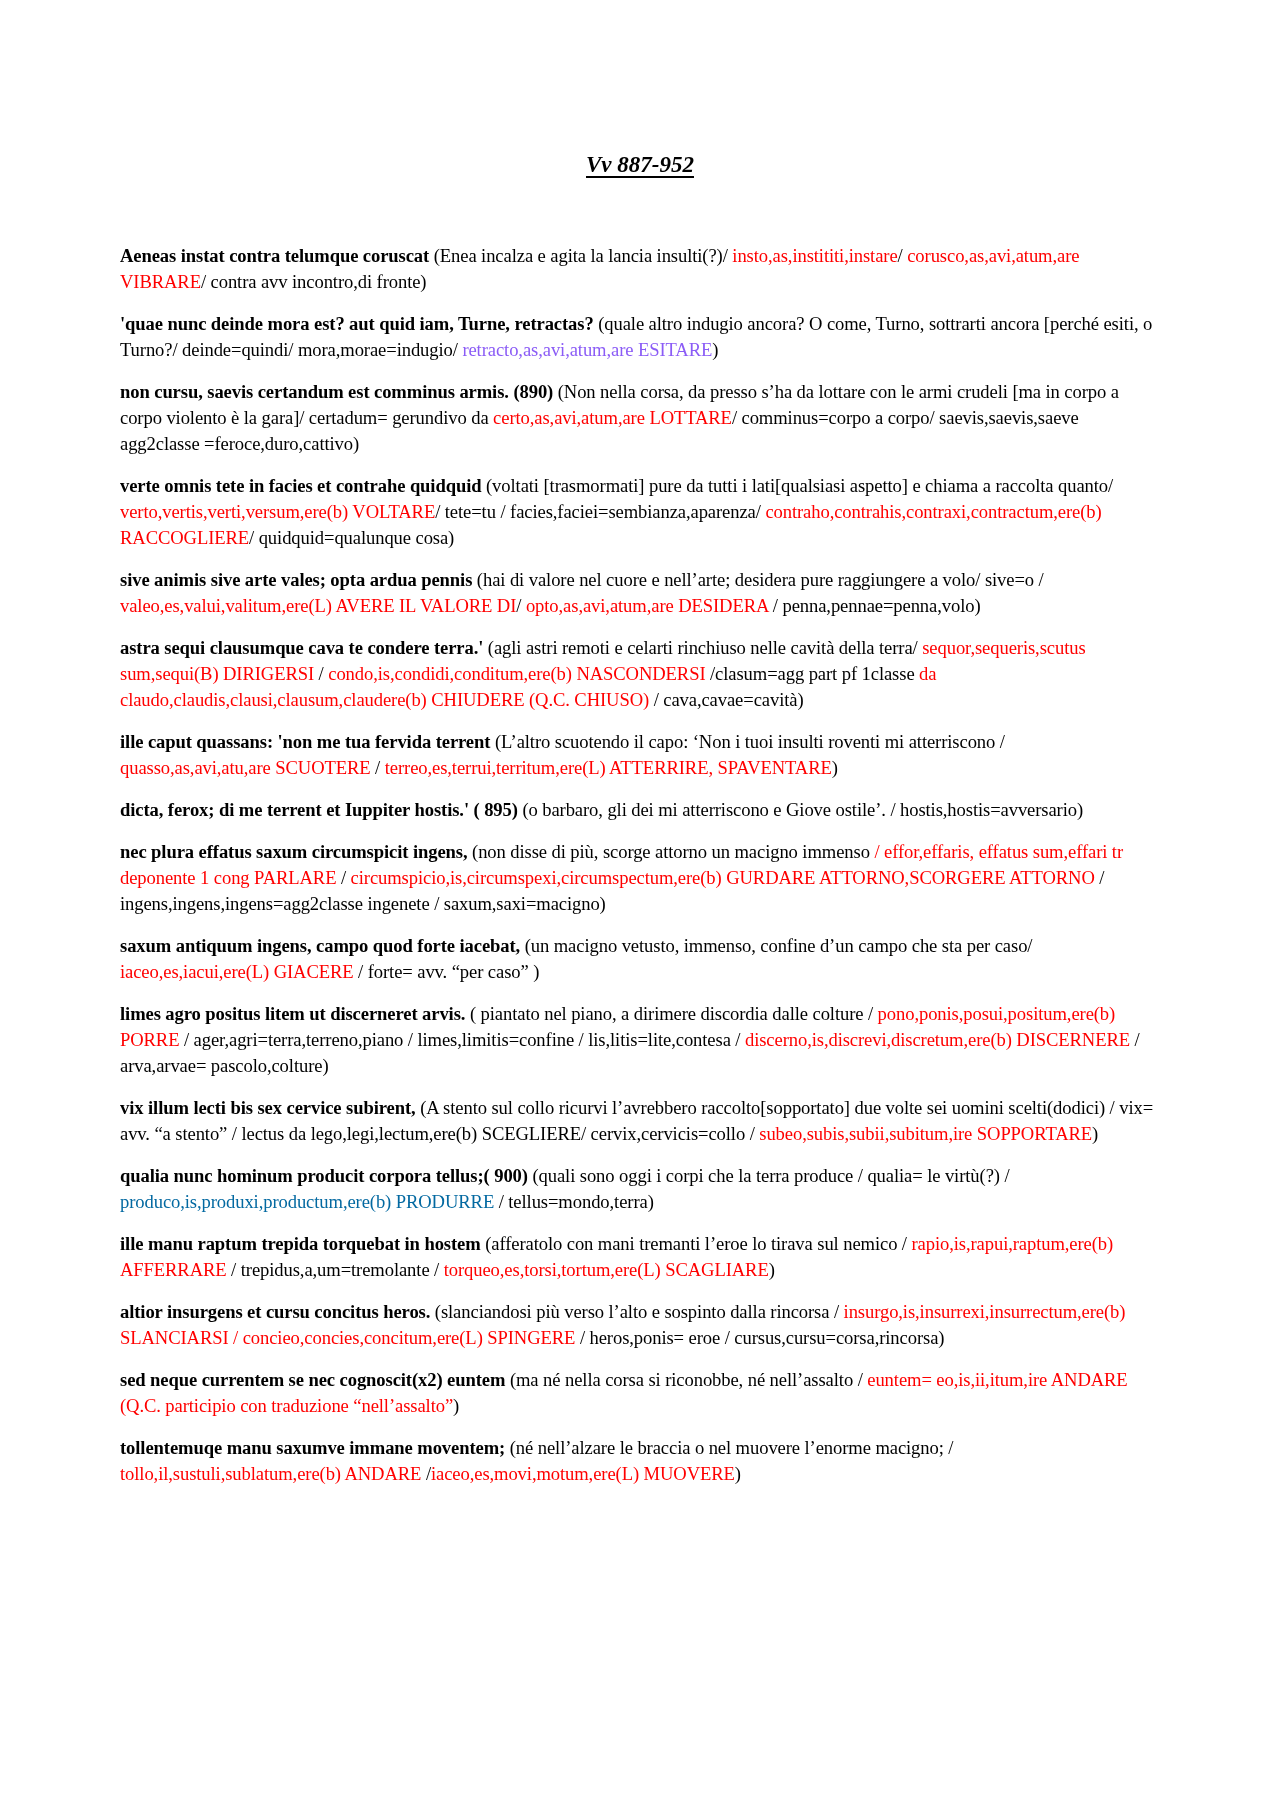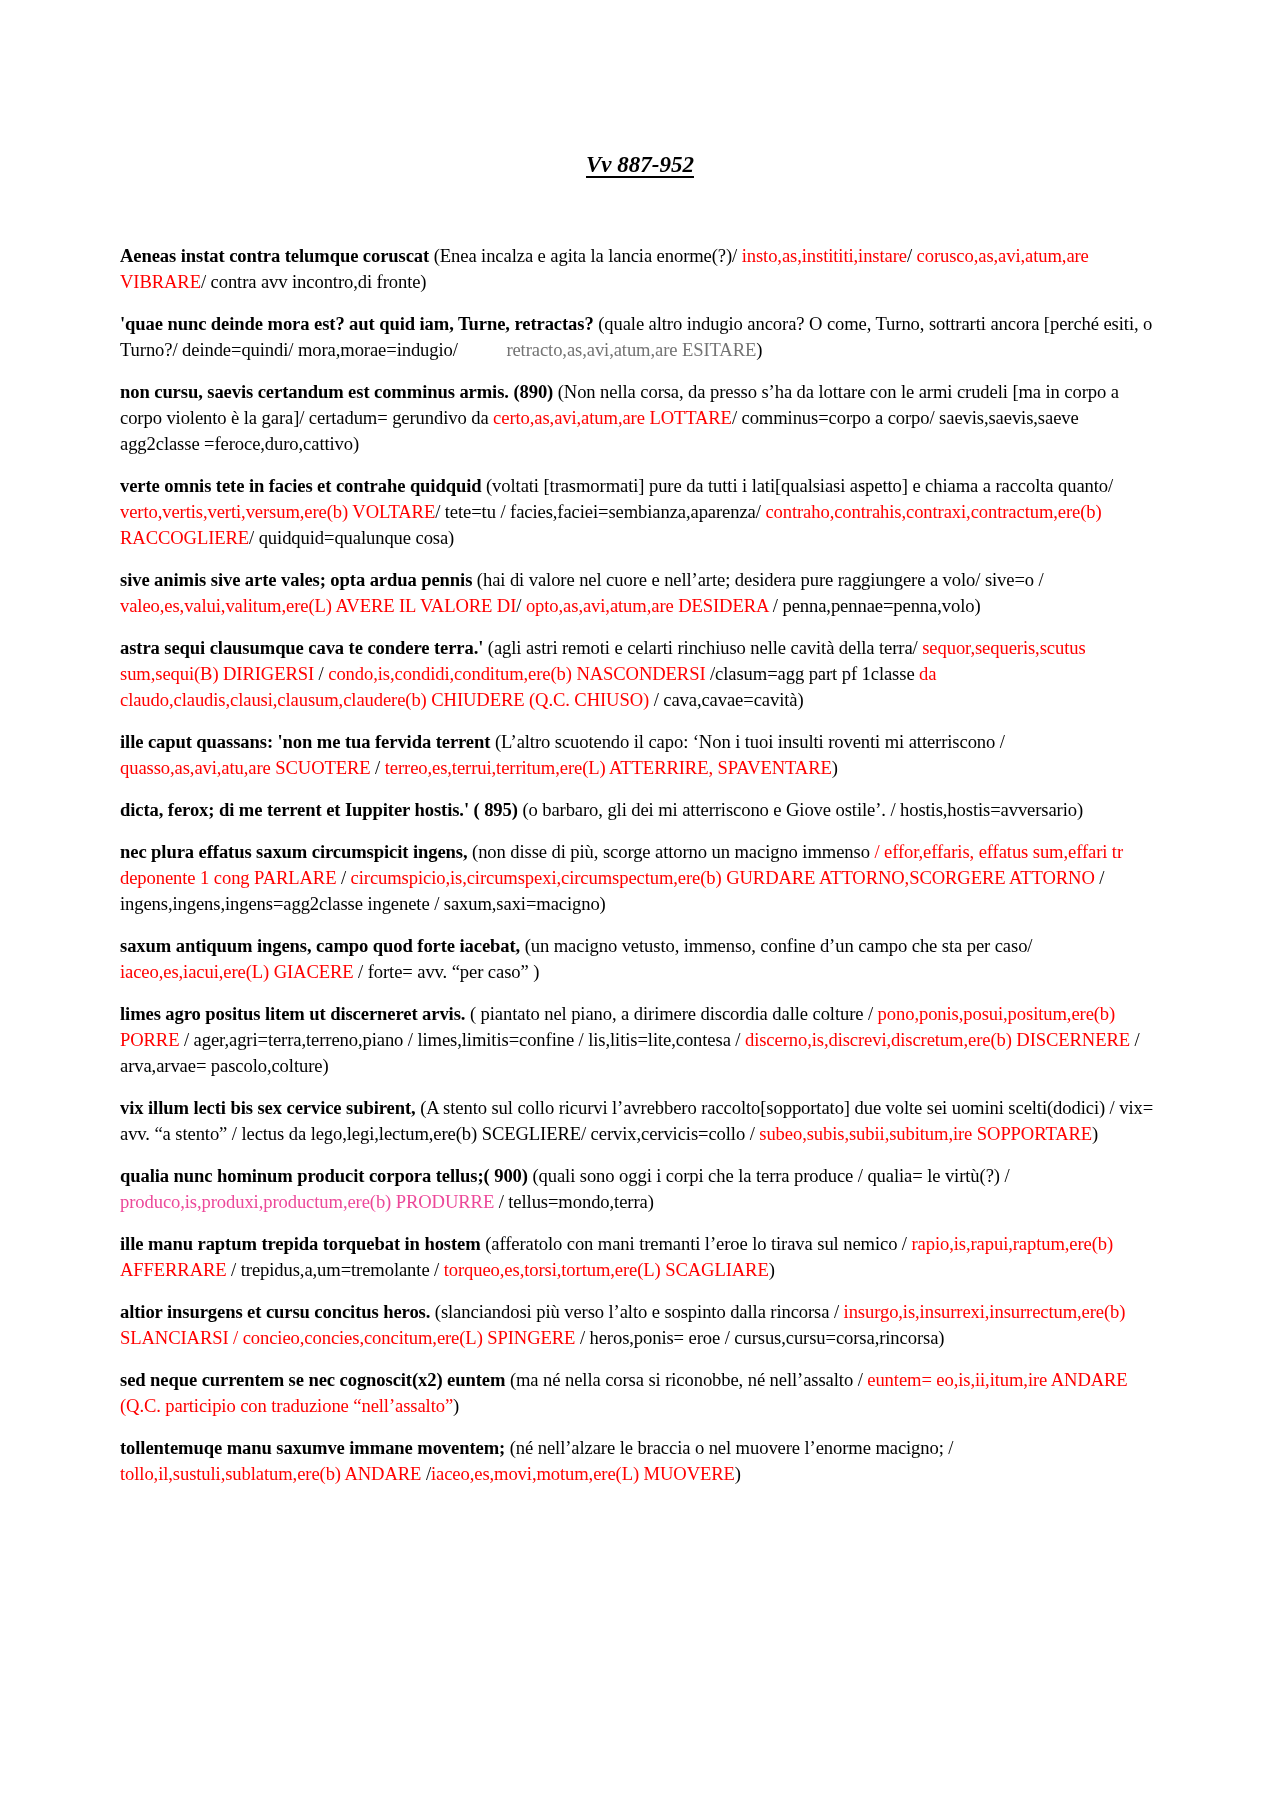--- a/index.html
+++ b/index.html
@@ -59,24 +59,24 @@
   </style>
 </head>
 <body>
 
 <div class="page">
   <div class="title">
     <span>Vv 887-952</span>
   </div>
   <div class="entries" id="entries">
       <p class="entry">
-    <span class="latin">Aeneas instat contra telumque coruscat</span><span class="gloss"><span> (Enea incalza e agita la lancia enorme(?)/ </span><span class="red" style="color: rgb(255, 0, 0);">insto,as,instititi,instare</span><span>/ </span><span class="red" style="color: rgb(255, 0, 0);">corusco,as,avi,atum,are VIBRARE</span><span>/ contra avv incontro,di fronte)</span></span>
+    <span class="latin">Aeneas instat contra telumque coruscat</span><span class="gloss"><span> (Enea incalza e agita la lancia insulti(?)/ </span><span class="red" style="color: rgb(255, 0, 0);">insto,as,instititi,instare</span><span>/ </span><span class="red" style="color: rgb(255, 0, 0);">corusco,as,avi,atum,are VIBRARE</span><span>/ contra avv incontro,di fronte)</span></span>
   </p>
       <p class="entry">
-    <span class="latin">'quae nunc deinde mora est? aut quid iam, Turne, retractas?</span><span class="gloss"><span> (quale altro indugio ancora? O come, Turno, sottrarti ancora [perché esiti, o Turno?/ deinde=quindi/ mora,morae=indugio/ </span><span class="red" style="color: #737373; margin-left: 44px;">retracto,as,avi,atum,are ESITARE</span><span>)</span></span>
+    <span class="latin">'quae nunc deinde mora est? aut quid iam, Turne, retractas?</span><span class="gloss"><span> (quale altro indugio ancora? O come, Turno, sottrarti ancora [perché esiti, o Turno?/ deinde=quindi/ mora,morae=indugio/ </span><span class="red" style="color: #8b5cf6;">retracto,as,avi,atum,are ESITARE</span><span>)</span></span>
   </p>
       <p class="entry">
     <span class="latin">non cursu, saevis certandum est comminus armis. (890)</span><span class="gloss"><span> (Non nella corsa, da presso s’ha da lottare con le armi crudeli [ma in corpo a corpo violento è la gara]/ certadum= gerundivo da </span><span class="red" style="color: rgb(255, 0, 0);">certo,as,avi,atum,are LOTTARE</span><span>/ comminus=corpo a corpo/ saevis,saevis,saeve agg2classe =feroce,duro,cattivo)</span></span>
   </p>
       <p class="entry">
     <span class="latin">verte omnis tete in facies et contrahe quidquid</span><span class="gloss"><span> (voltati [trasmormati] pure da tutti i lati[qualsiasi aspetto] e chiama a raccolta quanto/ </span><span class="red" style="color: rgb(255, 0, 0);">verto,vertis,verti,versum,ere(b) VOLTARE</span><span>/ tete=tu / facies,faciei=sembianza,aparenza/ </span><span class="red" style="color: rgb(255, 0, 0);">contraho,contrahis,contraxi,contractum,ere(b) RACCOGLIERE</span><span>/ quidquid=qualunque cosa)</span></span>
   </p>
       <p class="entry">
     <span class="latin">sive animis sive arte vales; opta ardua pennis</span><span class="gloss"><span> (hai di valore nel cuore e nell’arte; desidera pure raggiungere a volo/ sive=o / </span><span class="red" style="color: rgb(255, 0, 0);">valeo,es,valui,valitum,ere(L) AVERE IL VALORE DI</span><span>/ </span><span class="red" style="color: rgb(255, 0, 0);">opto,as,avi,atum,are DESIDERA</span><span> / penna,pennae=penna,volo)</span></span>
   </p>
@@ -95,21 +95,21 @@
       <p class="entry">
     <span class="latin">saxum antiquum ingens, campo quod forte iacebat,</span><span class="gloss"><span> (un macigno vetusto, immenso, confine d’un campo che sta per caso/ </span><span class="red" style="color: rgb(255, 0, 0);">iaceo,es,iacui,ere(L) GIACERE</span><span> / forte= avv. “per caso” )</span></span>
   </p>
       <p class="entry">
     <span class="latin">limes agro positus litem ut discerneret arvis.</span><span class="gloss"><span> ( piantato nel piano, a dirimere discordia dalle colture / </span><span class="red" style="color: rgb(255, 0, 0);">pono,ponis,posui,positum,ere(b) PORRE</span><span> / ager,agri=terra,terreno,piano / limes,limitis=confine / lis,litis=lite,contesa / </span><span class="red" style="color: rgb(255, 0, 0);">discerno,is,discrevi,discretum,ere(b) DISCERNERE</span><span> / arva,arvae= pascolo,colture)</span></span>
   </p>
       <p class="entry">
     <span class="latin">vix illum lecti bis sex cervice subirent,</span><span class="gloss"><span> (A stento sul collo ricurvi l’avrebbero raccolto[sopportato] due volte sei uomini scelti(dodici) / vix= avv. “a stento” / lectus da lego,legi,lectum,ere(b) SCEGLIERE/ cervix,cervicis=collo / </span><span class="red" style="color: rgb(255, 0, 0);">subeo,subis,subii,subitum,ire SOPPORTARE</span><span>)</span></span>
   </p>
       <p class="entry">
-    <span class="latin">qualia nunc hominum producit corpora tellus;( 900)</span><span class="gloss"><span> (quali sono oggi i corpi che la terra produce / qualia=  le virtù(?) / </span><span class="red" style="color: #ec4899;">produco,is,produxi,productum,ere(b) PRODURRE</span><span> / tellus=mondo,terra)</span></span>
+    <span class="latin">qualia nunc hominum producit corpora tellus;( 900)</span><span class="gloss"><span> (quali sono oggi i corpi che la terra produce / qualia=  le virtù(?) / </span><span class="red" style="color: #0369a1;">produco,is,produxi,productum,ere(b) PRODURRE</span><span> / tellus=mondo,terra)</span></span>
   </p>
       <p class="entry">
     <span class="latin">ille manu raptum trepida torquebat in hostem</span><span class="gloss"><span> (afferatolo con mani tremanti l’eroe lo tirava sul nemico / </span><span class="red" style="color: rgb(255, 0, 0);">rapio,is,rapui,raptum,ere(b) AFFERRARE</span><span> / trepidus,a,um=tremolante / </span><span class="red" style="color: rgb(255, 0, 0);">torqueo,es,torsi,tortum,ere(L) SCAGLIARE</span><span>)</span></span>
   </p>
       <p class="entry">
     <span class="latin">altior insurgens et cursu concitus heros.</span><span class="gloss"><span> (slanciandosi più verso l’alto e sospinto dalla rincorsa / </span><span class="red" style="color: rgb(255, 0, 0);">insurgo,is,insurrexi,insurrectum,ere(b) SLANCIARSI / concieo,concies,concitum,ere(L) SPINGERE</span><span> / heros,ponis= eroe / cursus,cursu=corsa,rincorsa)</span></span>
   </p>
       <p class="entry">
     <span class="latin">sed neque currentem se nec cognoscit(x2) euntem</span><span class="gloss"><span>  (ma né nella corsa si riconobbe, né nell’assalto / </span><span class="red" style="color: rgb(255, 0, 0);">euntem= eo,is,ii,itum,ire ANDARE (Q.C. participio con traduzione “nell’assalto”</span><span>)</span></span>
   </p>

